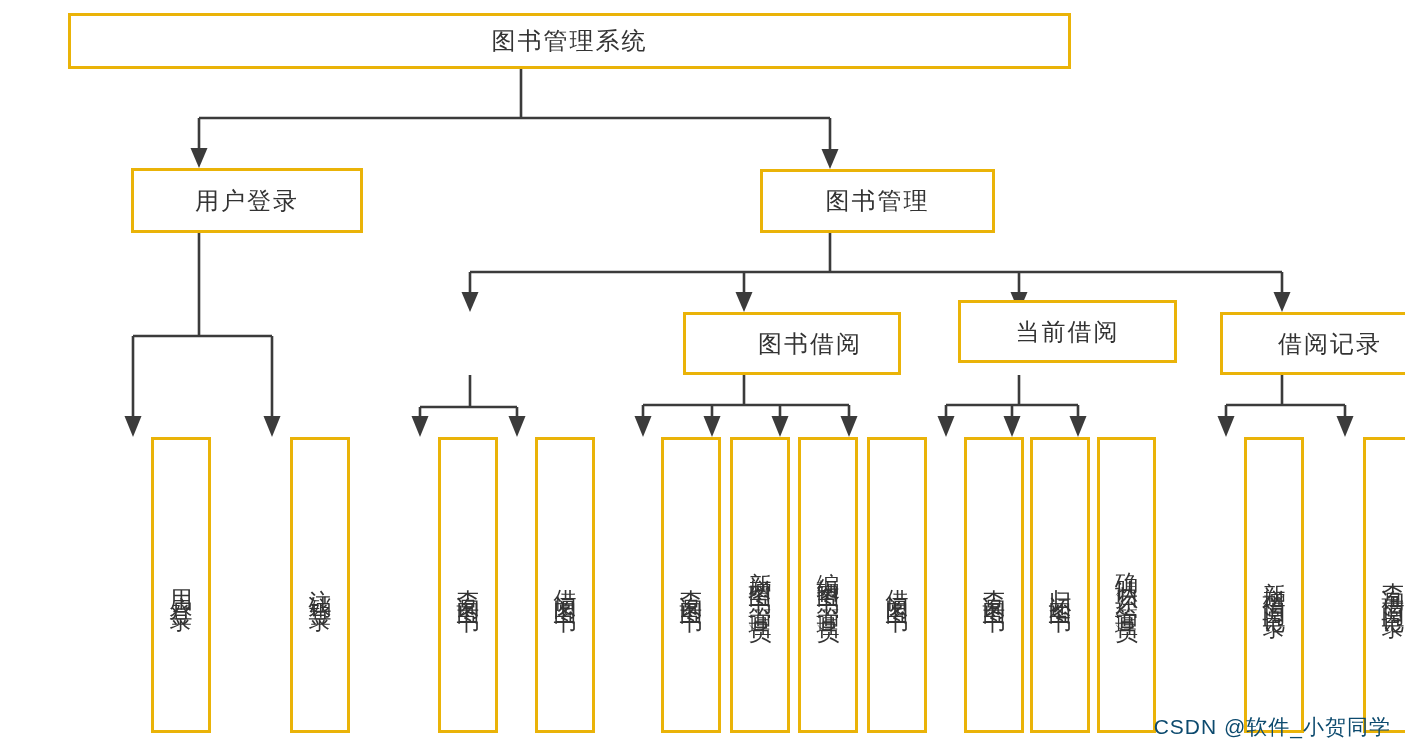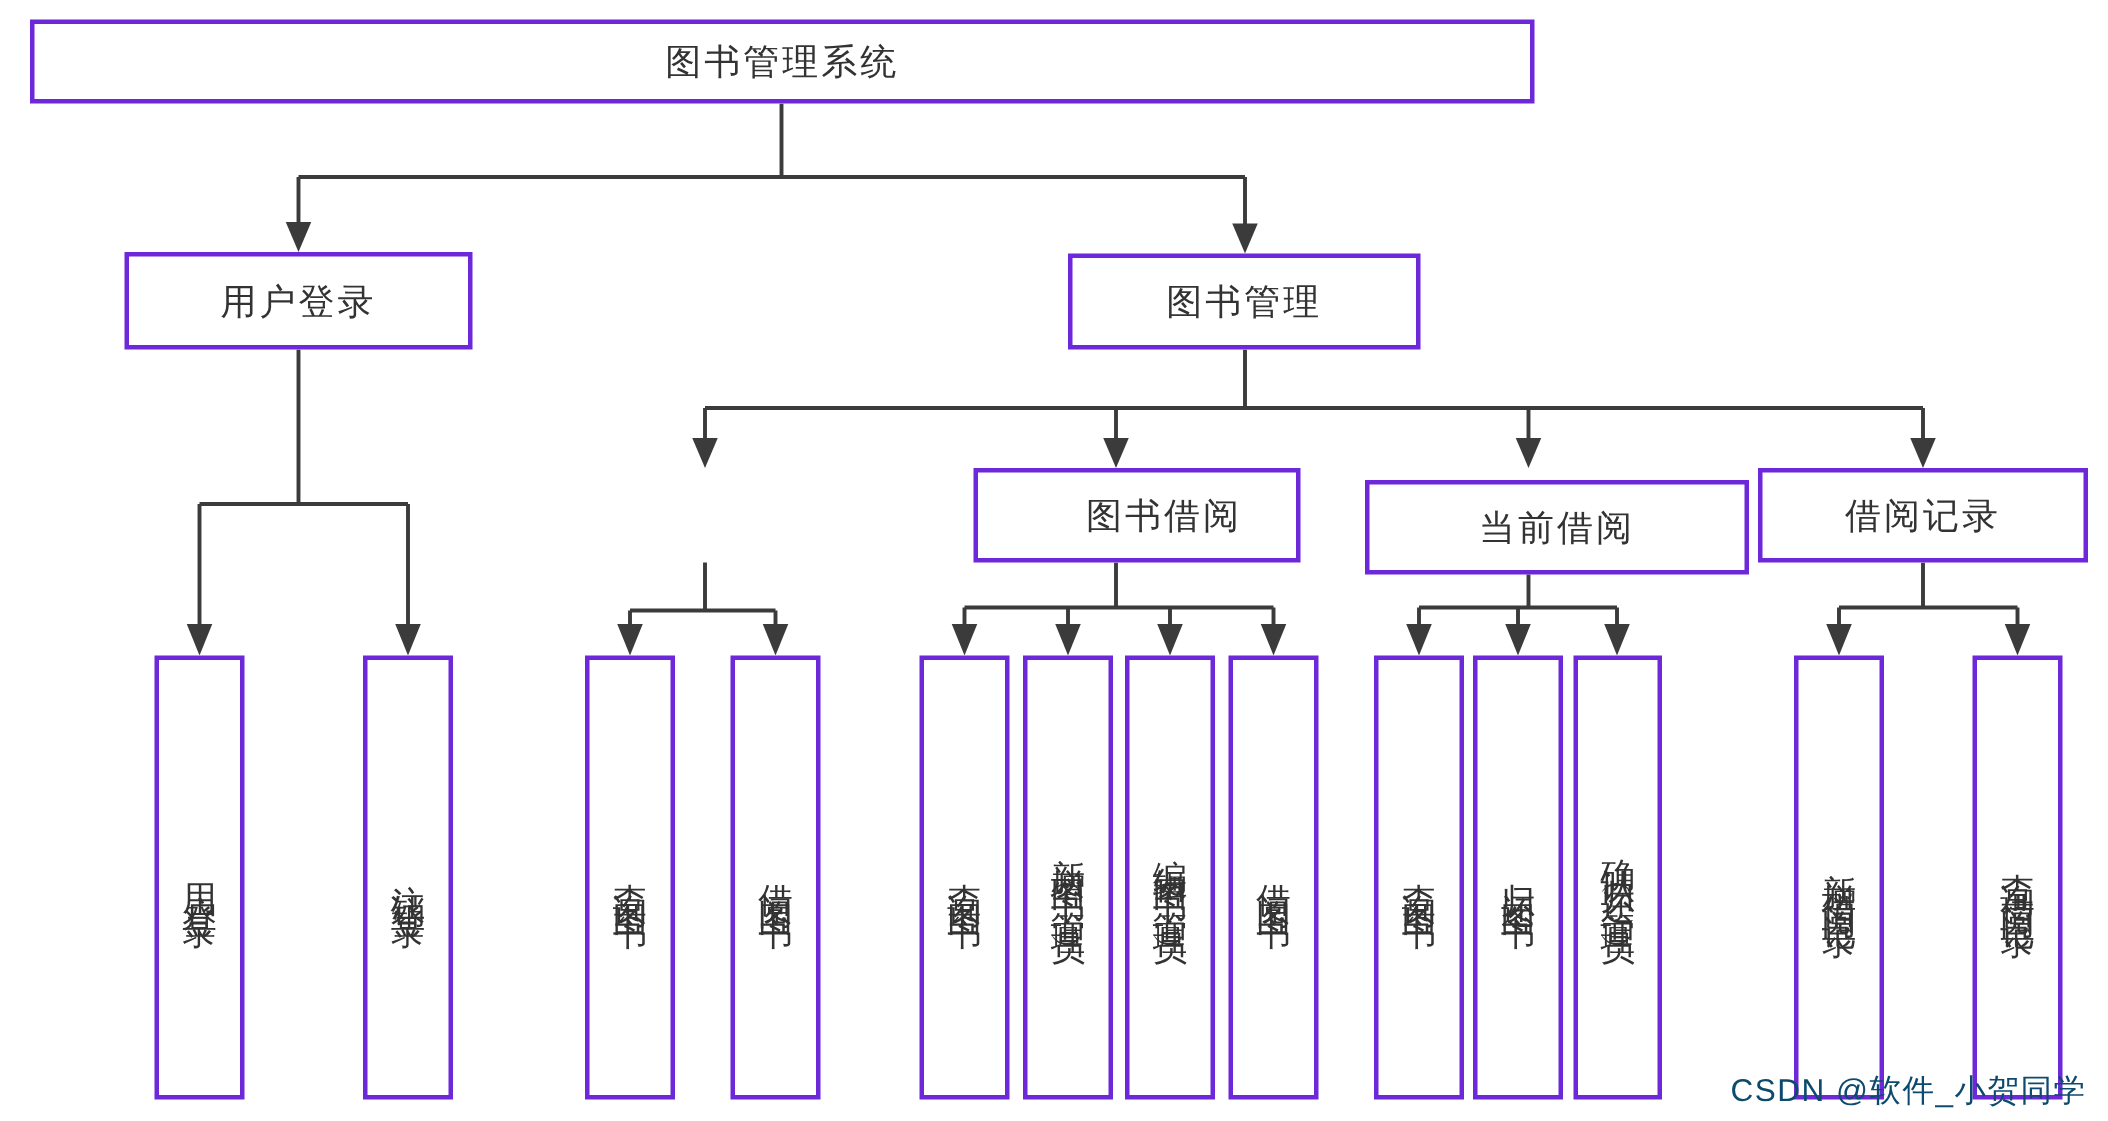--- a/index.html
+++ b/index.html
@@ -20,28 +20,29 @@
     left: 0;
     top: 0;
     width: 1405px;
     height: 747px;
     pointer-events: none;
   }
   .box {
     position: absolute;
     box-sizing: border-box;
     background: #ffffff;
-    border: 3px solid #6d28d9;
+    border: 3px solid #eab308;
     display: flex;
     align-items: center;
     justify-content: center;
     color: #333333;
     font-size: 24px;
     letter-spacing: 2px;
     white-space: nowrap;
+    margin-left: 48px;
   }
   .leaf .vtext {
     writing-mode: vertical-rl;
     text-orientation: mixed;
     font-size: 23px;
     letter-spacing: 7px;
     line-height: 1;
     color: #333333;
   }
   .watermark {
@@ -96,22 +97,22 @@
       <polygon points="1217.5,416 1234.5,416 1226,437"></polygon>
       <polygon points="1336.5,416 1353.5,416 1345,437"></polygon>
     </g>
   </svg>
 
   <div class="box" style="left:20px;top:13px;width:1003px;height:56px;">图书管理系统</div>
 
   <div class="box" style="left:83px;top:168px;width:232px;height:65px;">用户登录</div>
   <div class="box" style="left:712px;top:169px;width:235px;height:64px;text-align:center;">图书管理</div>
 
-  <div class="box" style="left:649px;top:312px;width:218px;height:63px;padding-left:36px;">图书借阅</div>
-  <div class="box" style="left:910px;top:320px;width:256px;height:63px;">当前借阅</div>
+  <div class="box" style="left:635px;top:312px;width:218px;height:63px;padding-left:36px;">图书借阅</div>
+  <div class="box" style="left:910px;top:300px;width:219px;height:63px;">当前借阅</div>
   <div class="box" style="left:1172px;top:312px;width:220px;height:63px;">借阅记录</div>
 
   <div class="box leaf" style="left:103px;top:437px;width:60px;height:296px;">
     <span class="vtext">用户登录</span>
   </div>
   <div class="box leaf" style="left:242px;top:437px;width:60px;height:296px;">
     <span class="vtext">注销登录</span>
   </div>
   <div class="box leaf" style="left:390px;top:437px;width:60px;height:296px;">
     <span class="vtext">查询图书</span>

